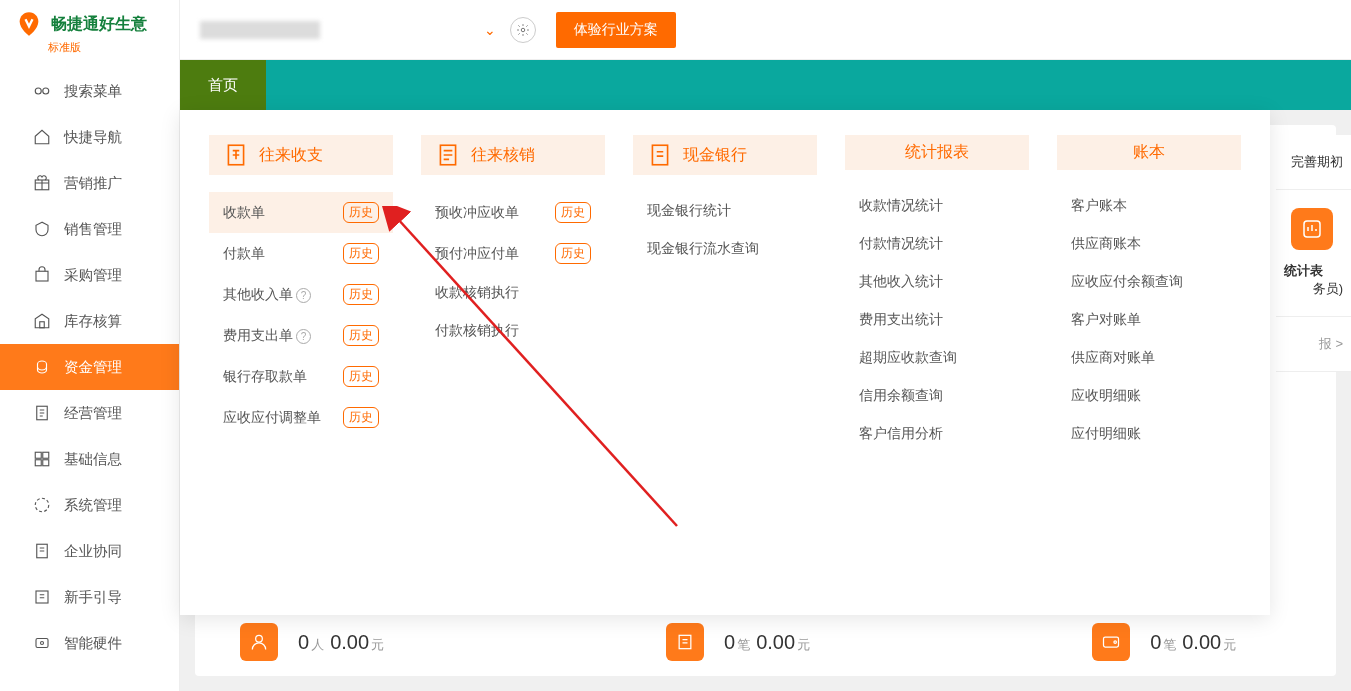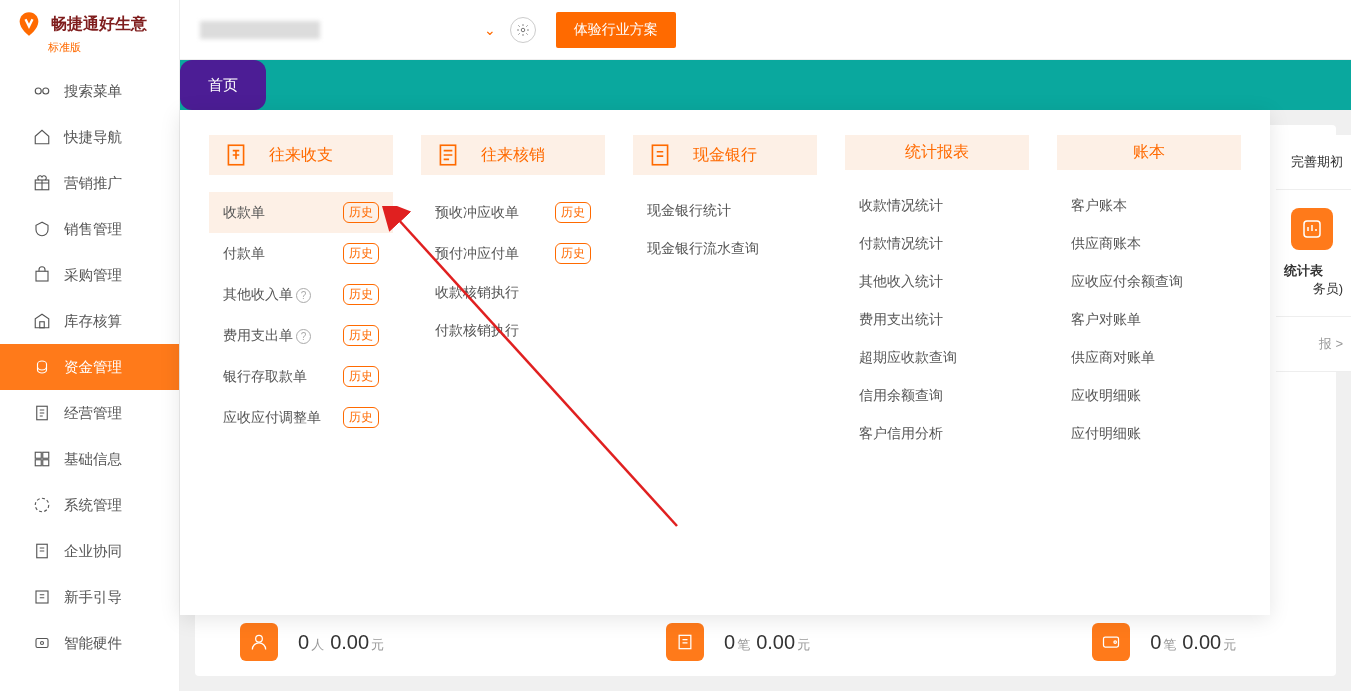--- a/index.html
+++ b/index.html
@@ -2,50 +2,50 @@
 <html><head>
   <meta charset="utf-8">
   <style>
     * { box-sizing: border-box; margin: 0; padding: 0; }
     body { font-family: "Microsoft YaHei", -apple-system, sans-serif; background: #f5f5f5; font-size: 14px; color: #333; overflow-x: hidden; width: 1351px; height: 691px; position: relative; }
     
     
     .sidebar { position: absolute; left: 0; top: 0; width: 180px; height: 691px; background: #fff; border-right: 1px solid #eee; }
     .logo-row { display: flex; align-items: center; padding: 10px 15px 2px; }
     .logo-icon { width: 28px; height: 28px; color: #ff6a00; margin-right: 8px; }
-    .brand-name { font-size: 16px; font-weight: bold; color: #7f1d1d; }
+    .brand-name { font-size: 16px; font-weight: bold; color: #15803d; }
     .edition-tag { font-size: 11px; color: #ff6a00; padding: 0 15px 8px 48px; }
     
     .nav-list { list-style: none; padding-top: 5px; }
     .nav-item { display: flex; align-items: center; padding: 13px 0 13px 32px; cursor: pointer; color: #555; font-size: 14.5px; }
     .nav-item.active { background: #ff7a1a; color: #fff; }
     .nav-icon { width: 20px; height: 20px; margin-right: 12px; display: flex; align-items: center; justify-content: center; }
     .nav-icon svg { width: 18px; height: 18px; stroke: currentColor; fill: none; stroke-width: 1.5; }
     
     
     .topbar { position: absolute; left: 180px; top: 0; right: 0; height: 60px; background: #fff; display: flex; align-items: center; padding: 0 20px; border-bottom: 1px solid #eee; }
     .title-pixel { width: 120px; height: 18px; background: #dcdcdc; filter: blur(2px); margin-right: 150px;}
     .chevron-down { color: #ff6a00; margin: 0 14px; cursor: pointer; }
     .gear-btn { width: 26px; height: 26px; border: 1px solid #ccc; border-radius: 50%; display: flex; align-items: center; justify-content: center; cursor: pointer; margin-right: 20px; color:#666;}
     .gear-btn svg { width:14px; height:14px; stroke: #666; fill:none; stroke-width:1.5;}
     .primary-btn { background: #ff6a00; color: #fff; border: none; padding: 9px 18px; font-size: 14px; cursor: pointer; border-radius: 2px; }
     
     
     .tab-strip { position: absolute; left: 180px; top: 60px; right: 0; height: 50px; background: #0aa89e; display: flex; align-items: stretch; }
     .tab { padding: 0 28px; display: flex; align-items: center; color: #fff; font-size: 15px; cursor: pointer; }
-    .tab.active { background: #4c1d95; border-radius: 12px; }
+    .tab.active { background: #4d7c0f; }
     
     
     .content-bg { position: absolute; left:180px; top:110px; right:0; bottom:0; background:#f0f0f0; padding:15px 15px;}
     .content-card { background:#fff; border-radius:4px; height:100%; position:relative; }
     
     
     .mega-panel { position: absolute; left: 180px; top: 110px; width: 1090px; height: 505px; background: #fff; box-shadow: 0 4px 20px rgba(0,0,0,.1); display: flex; padding: 25px 15px; z-index:10;}
     .mega-col { flex: 1; padding: 0 14px; }
-    .mega-header { display: flex; align-items: center; background: #fdf0e6; padding: 7px 14px; margin-bottom: 17px; gap: 10px; }
+    .mega-header { display: flex; align-items: center; background: #fdf0e6; padding: 7px 14px; margin-bottom: 17px; }
     .mega-header.center { justify-content:center; background:#fdf0e6; }
     .col-icon { width: 26px; height: 26px; color: #ff6a00; margin-right: 10px; }
     .col-icon svg { width:100%; height:100%; fill:none; stroke:currentColor; stroke-width:1.5;}
     .col-title { color: #ff6a00; font-size: 16px; }
     .mega-row { display: flex; align-items: center; justify-content: space-between; padding: 10px 14px; cursor: pointer; color: #555; font-size:14px;}
     .mega-row.selected { background: #fdf0e6; }
     .history-tag { border: 1px solid #ff6a00; color: #ff6a00; font-size: 12px; padding: 1px 5px; border-radius: 6px; cursor:pointer;}
     .help-q { display:inline-block; width:15px; height:15px; border:1px solid #aaa; border-radius:50%; font-size:10px; text-align:center; line-height:13px; color:#aaa; margin-left:3px;}
     
     

